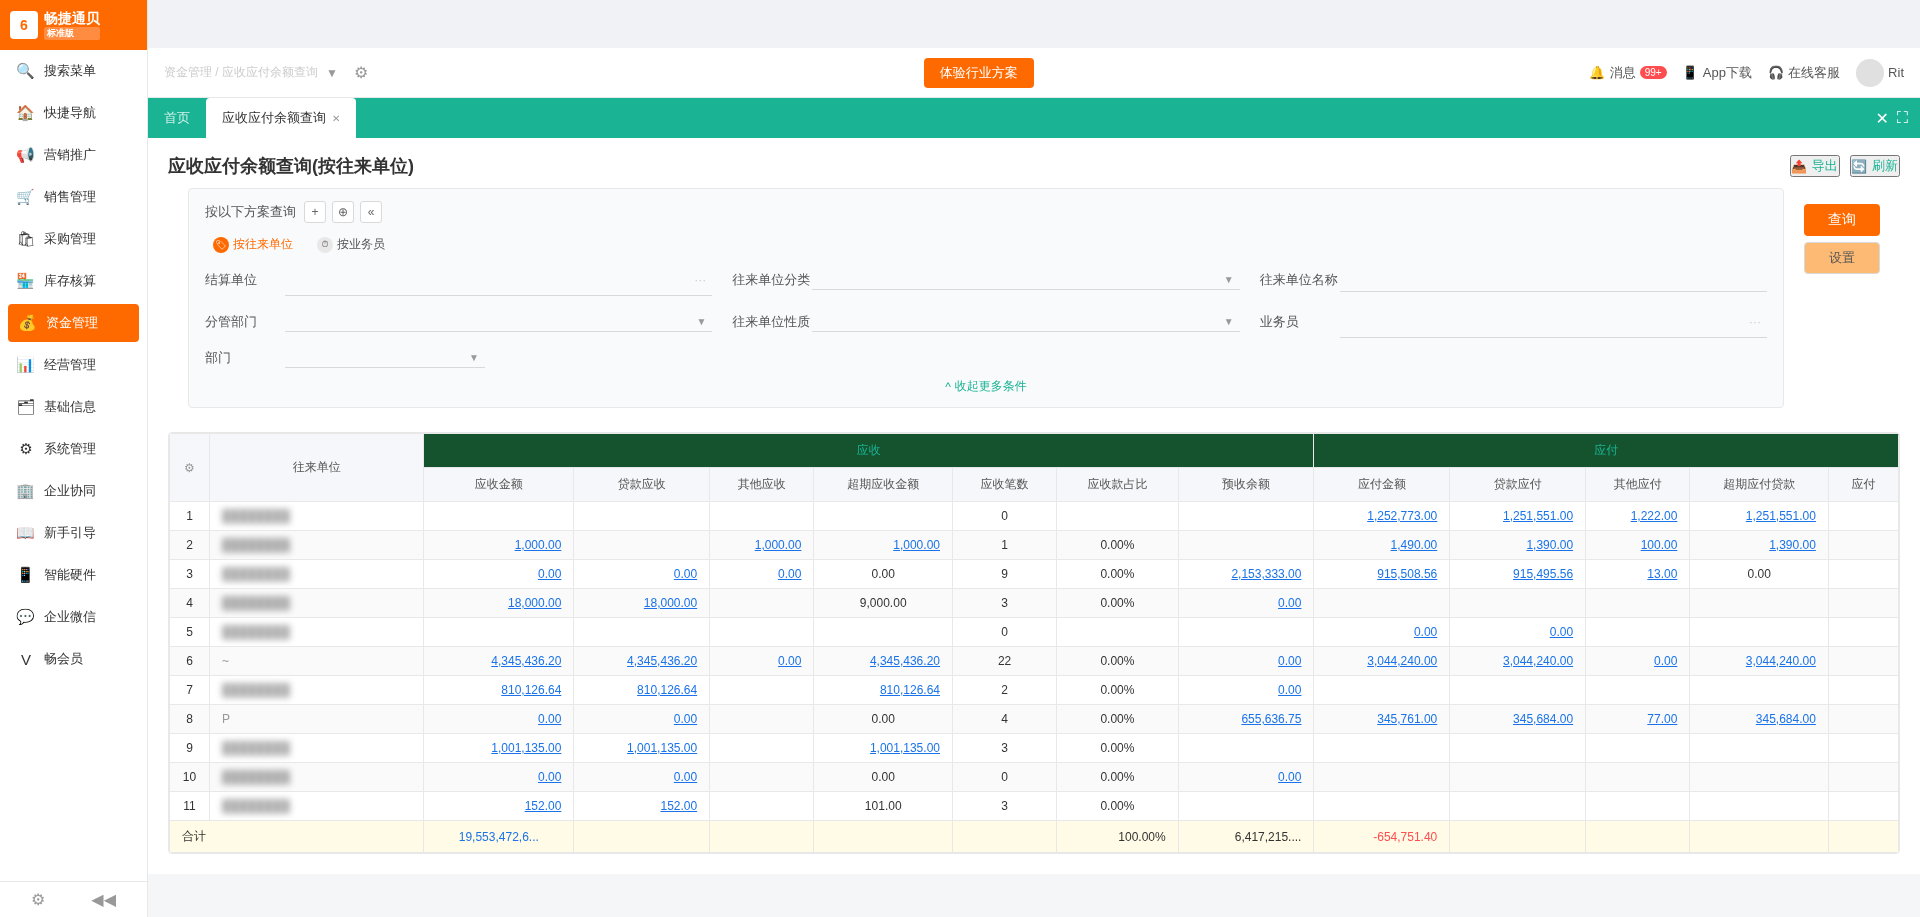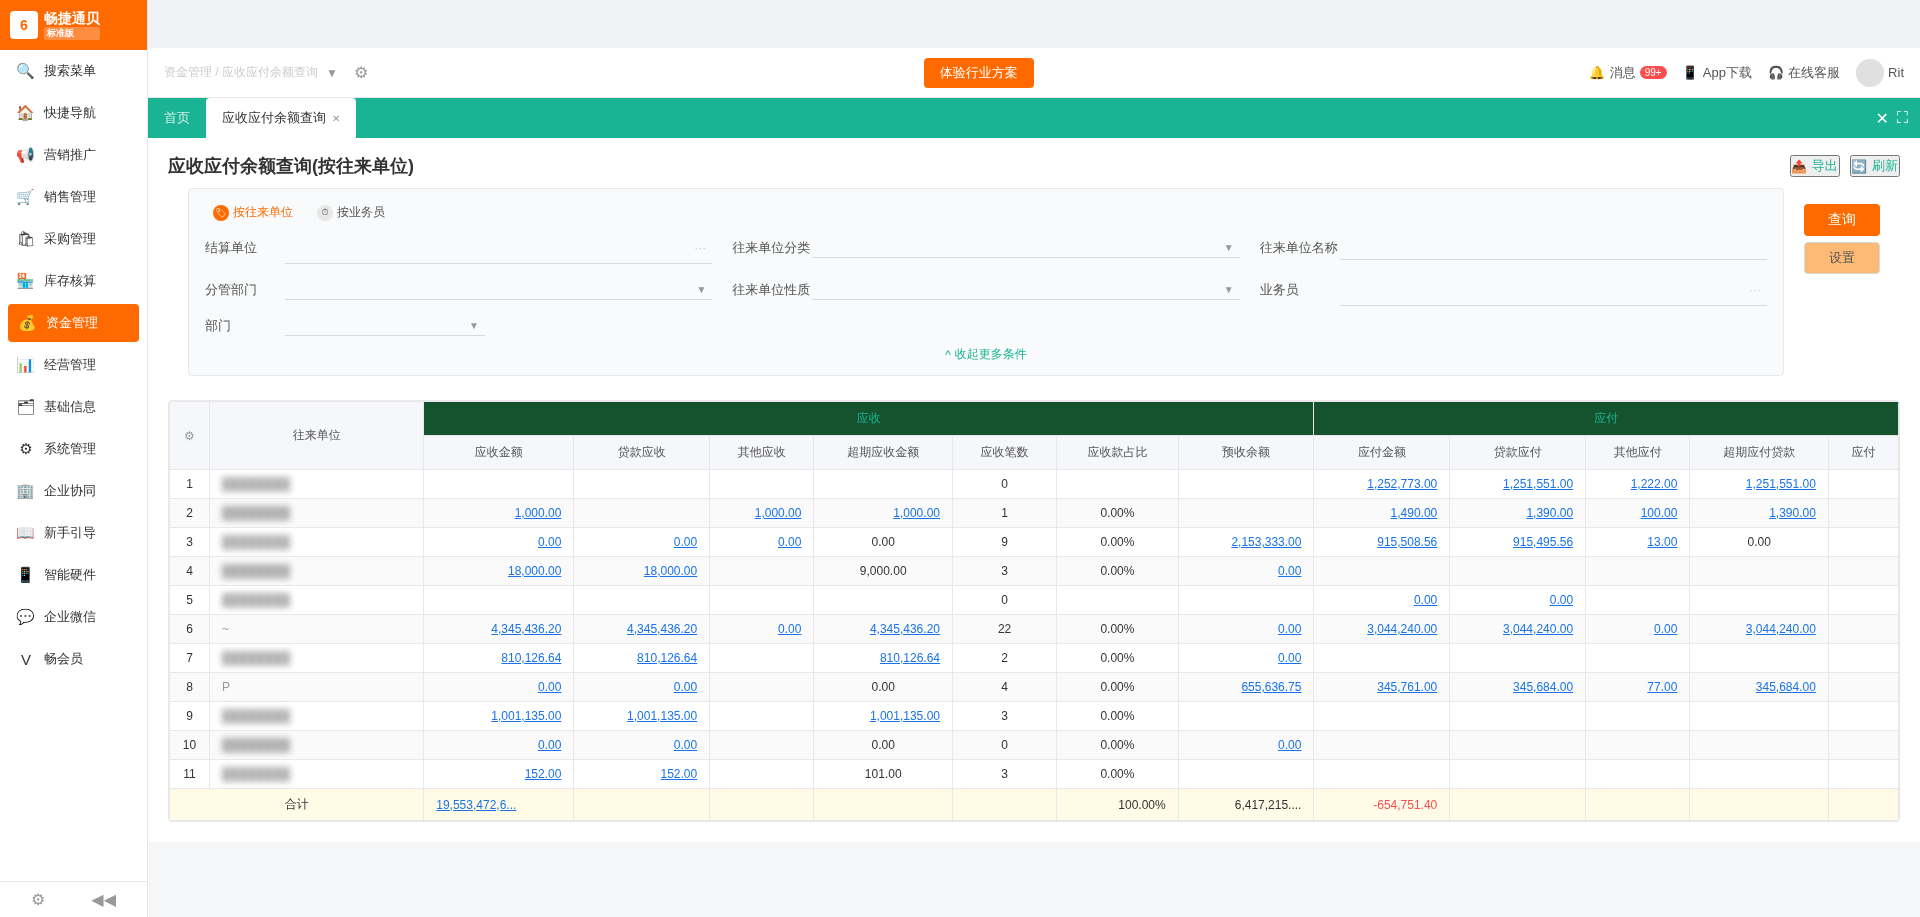--- a/index.html
+++ b/index.html
@@ -80,21 +80,21 @@
     thead th { border: 1px solid #e8e8e8; padding: 8px 12px; text-align: center; color: #555; font-weight: 500; }
     thead th.group-header { background: #14532d; color: #1ab394; }
     tbody tr:nth-child(even) { background: #fafafa; }
     tbody td { border: 1px solid #e8e8e8; padding: 7px 12px; color: #333; text-align: center; }
     tbody td.number { text-align: right; color: #1a73e8; text-decoration: underline; cursor: pointer; }
     tbody td.text-left { text-align: left; }
     tbody td.blurred { color: transparent; text-shadow: 0 0 6px rgba(0,0,0,0.3); user-select: none; }
     .table-settings-icon { color: #999; cursor: pointer; }
     tfoot tr { background: #fffbe6; }
     tfoot td { border: 1px solid #e8e8e8; padding: 7px 12px; font-weight: 500; color: #333; text-align: right; }
-    tfoot td.label { text-align: center; }
+    tfoot td.label { text-align: left; }
     tfoot td.negative { color: #ff4d4f; }
   </style>
 </head>
 <body>
 
 <div class="sidebar">
   <div class="sidebar-logo">
     <div class="sidebar-logo-icon">6</div>
     <div class="sidebar-logo-text">
       <span>畅捷通贝</span>
@@ -230,20 +230,28 @@
           <button class="btn-icon">
             <span>🔄</span>
             <span>刷新</span>
           </button>
         </div>
       </div>
 
       <div style="display:flex; gap:0; padding:0 20px 12px;">
         <div style="flex:1;">
           <div class="filter-section">
+            <div class="filter-header">
+              <span>按以下方案查询</span>
+              <div class="filter-header-actions">
+                <div class="filter-btn">+</div>
+                <div class="filter-btn">⊕</div>
+                <div class="filter-btn">«</div>
+              </div>
+            </div>
             <div class="filter-schemes">
               <div class="filter-scheme active">
                 <div class="filter-scheme-icon">🏷</div>
                 <span>按往来单位</span>
               </div>
               <div class="filter-scheme">
                 <div class="filter-scheme-icon" style="background:#e8e8e8;border-radius:50%;width:16px;height:16px;display:flex;align-items:center;justify-content:center;font-size:9px;">⏱</div>
                 <span>按业务员</span>
               </div>
             </div>
@@ -516,21 +524,21 @@
                 <td></td>
                 <td></td>
                 <td></td>
                 <td></td>
                 <td></td>
               </tr>
             </tbody>
             <tfoot>
               <tr>
                 <td class="label" colspan="2">合计</td>
-                <td style="text-align:left;color:#1a73e8;text-decoration:underline;cursor:pointer;">19,553,472,6...</td>
+                <td style="text-align:center;color:#1a73e8;cursor:pointer;">19,553,472,6...</td>
                 <td></td>
                 <td></td>
                 <td></td>
                 <td></td>
                 <td>100.00%</td>
                 <td>6,417,215....</td>
                 <td class="negative">-654,751.40</td>
                 <td></td>
                 <td></td>
                 <td></td>

